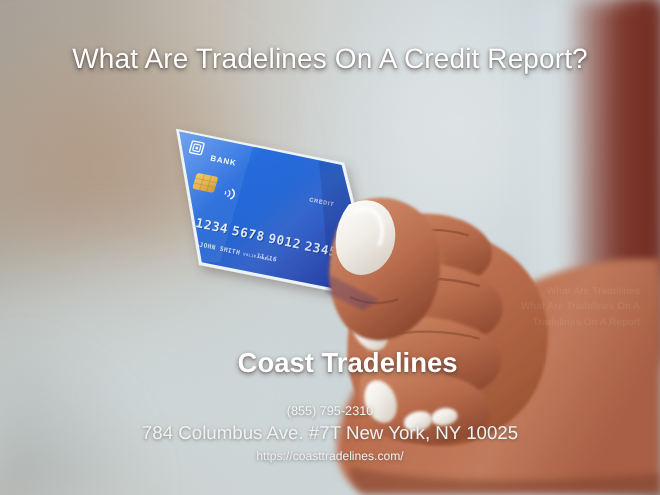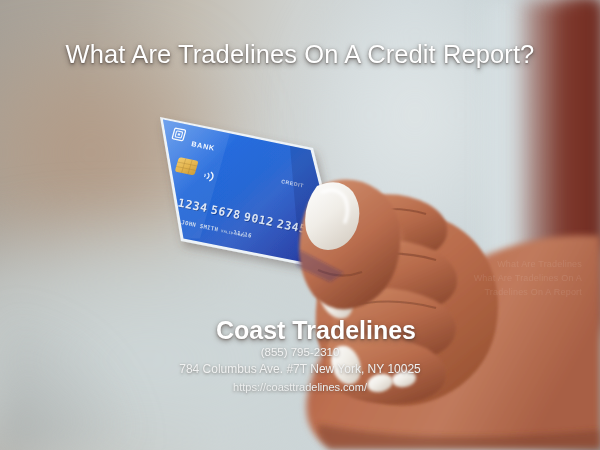--- a/index.html
+++ b/index.html
@@ -75,25 +75,25 @@
   }
   .brand-block{
     position:absolute;left:0;right:0;top:316px;text-align:center;
   }
   .brand-name{
     color:#ffffff;font-size:25px;font-weight:bold;line-height:1.12;
     text-shadow:0 2px 5px rgba(70,55,50,.55), 0 1px 2px rgba(70,55,50,.45);
     padding-left:32px;
   }
   .brand-phone{
-    margin-top:2px;color:#f2f3f3;font-size:11.5px;font-weight:normal;
+    margin-top:24px;color:#f2f3f3;font-size:11.5px;font-weight:normal;
     text-shadow:0 1px 3px rgba(70,58,52,.55);
   }
   .brand-addr{
-    margin-top:4px;color:#f0f1f1;font-size:12px;font-weight:normal;
+    margin-top:4px;color:#f0f1f1;font-size:17px;font-weight:normal;
     text-shadow:0 1px 3px rgba(70,58,52,.55);
   }
   .brand-url{
     margin-top:5px;color:#eceeee;font-size:11px;font-weight:normal;
     text-shadow:0 1px 3px rgba(70,58,52,.55);
   }
 
   
   .ghost{
     position:absolute;right:18px;top:258px;width:190px;text-align:right;

